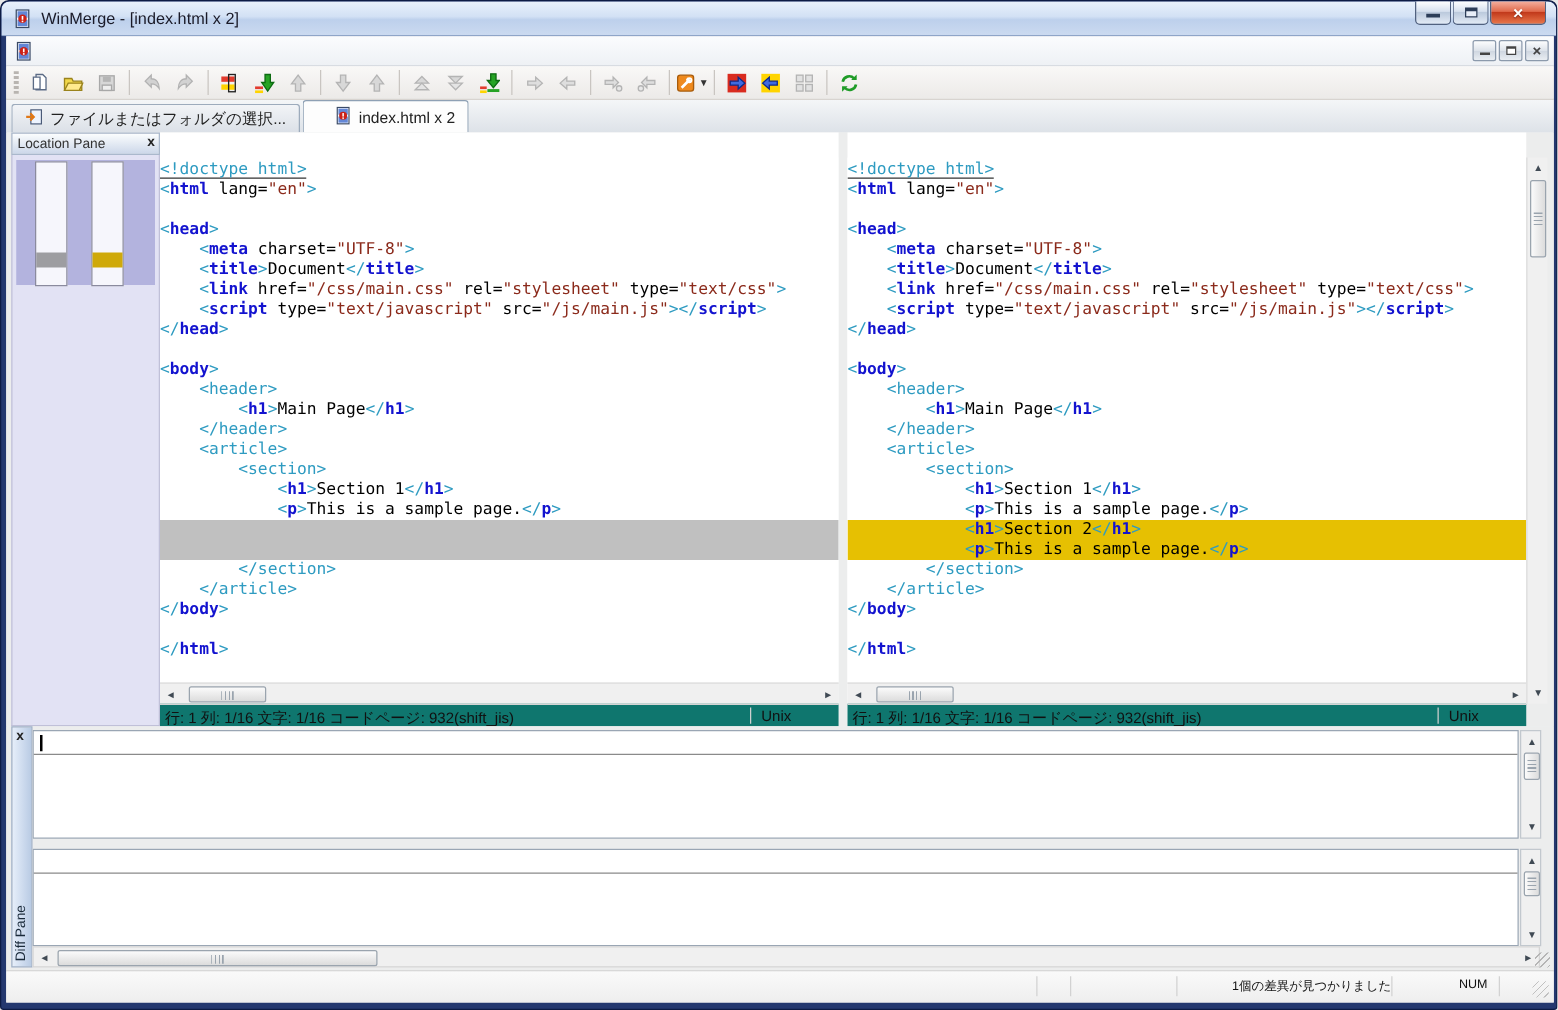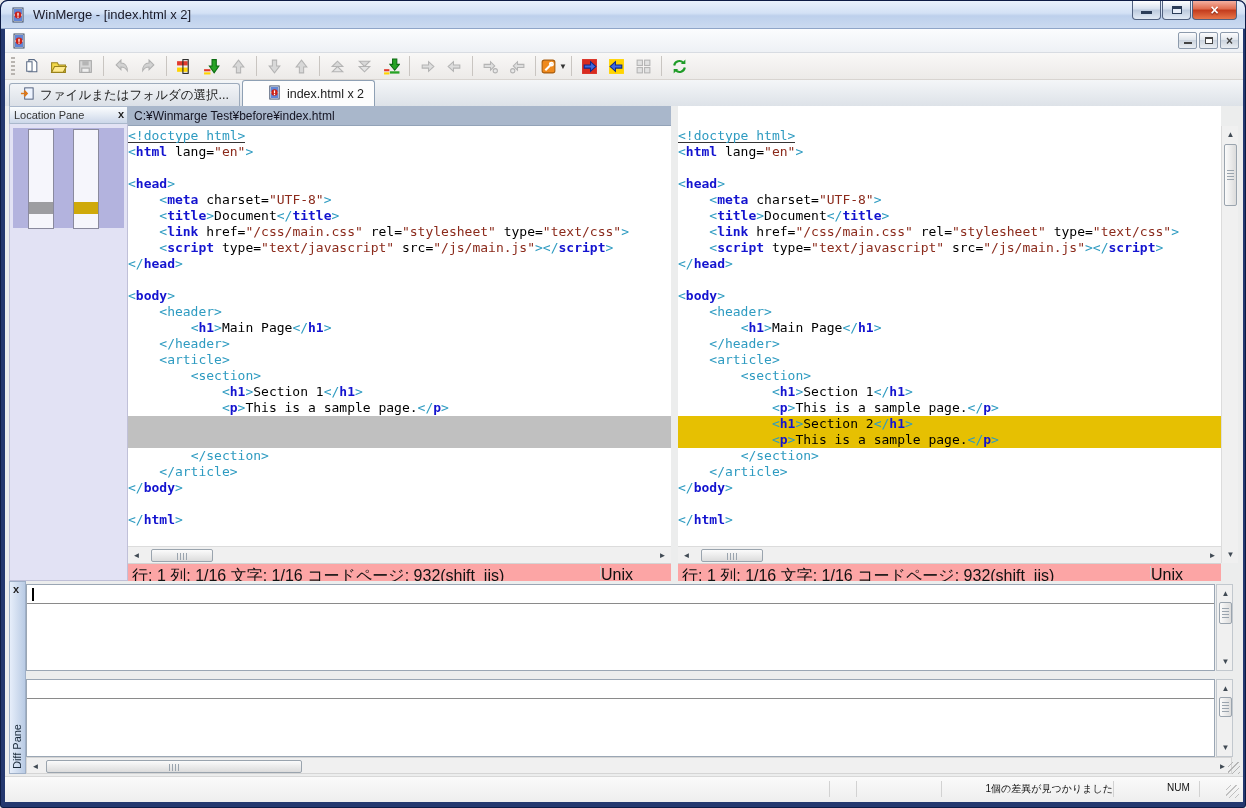--- a/index.html
+++ b/index.html
@@ -72,21 +72,21 @@
   
   .hscroll{position:absolute;left:0;right:0;top:440px;height:17px;background:#f0f0f0;border-top:1px solid #dcdcdc;}
   .sb-arrow{position:absolute;width:17px;height:17px;font-size:8px;color:#404a54;text-align:center;line-height:17px;}
   .sb-thumb{position:absolute;top:2px;height:13px;background:linear-gradient(#fbfbfb,#dcdcdc);border:1px solid #9aa4ae;border-radius:2px;}
   .sb-thumb:after{content:"";position:absolute;left:50%;top:3px;margin-left:-5px;width:10px;height:7px;
     background:repeating-linear-gradient(90deg,#9aa4ae 0 1px,transparent 1px 3px);}
   .vscroll{position:absolute;background:#f0f0f0;border-left:1px solid #dcdcdc;}
   .vthumb{position:absolute;left:2px;width:13px;background:linear-gradient(90deg,#fbfbfb,#dcdcdc);border:1px solid #9aa4ae;border-radius:2px;}
   .vthumb:after{content:"";position:absolute;top:50%;margin-top:-5px;left:2px;width:7px;height:10px;
     background:repeating-linear-gradient(#9aa4ae 0 1px,transparent 1px 3px);}
-  .pane-status{position:absolute;left:0;right:0;top:457px;height:18px;background:#fca5a5;border-top:1px solid #d4d4d4;font-size:16px;color:#111;}
+  .pane-status{position:absolute;left:0;right:0;top:457px;height:18px;background:#0f766e;border-top:1px solid #d4d4d4;font-size:12px;color:#111;}
   .st-left{position:absolute;left:4px;top:2px;white-space:nowrap;}
   .st-sep{position:absolute;top:2px;bottom:2px;width:1px;background:#cfcfcf;}
   .st-eol{position:absolute;top:2px;}
   
   .diffpane{position:absolute;left:0;top:552px;width:1238px;height:195px;background:#eceded;}
   .dp-caption{position:absolute;left:4px;top:0;width:17px;height:193px;background:linear-gradient(90deg,#e6eefa,#b9cbe4);border:1px solid #9fb0c8;}
   .dp-close{position:absolute;left:3px;top:1px;font-size:11px;font-weight:bold;color:#222;}
   .dp-label{position:absolute;left:1px;bottom:4px;writing-mode:vertical-rl;transform:rotate(180deg);font-size:11px;color:#1a2a3a;}
   .dbox{position:absolute;left:21px;width:1189px;background:#fff;border:1px solid #9aa6b4;}
   .dbox .uline{position:absolute;left:0;right:0;top:18px;border-top:1px solid #8a8a8a;}
@@ -388,21 +388,20 @@
           <div class="loc-bar" style="left:18px;">
             <div class="band" id="band-left" style="background: rgb(157, 157, 161);"></div>
           </div>
           <div class="loc-bar" style="left:63px;">
             <div class="band" id="band-right" style="background: rgb(207, 169, 10);"></div>
           </div>
         </div>
       </div>
 
       <div class="file-pane" style="left:123px;width:543px;">
-        <div class="pane-header">C:¥Winmarge Test¥before¥index.html</div>
         <div class="editor">
             <div class="code">
               <div class="line"><span class="l1u"><span class="sg-p">&lt;!doctype html&gt;</span></span></div>
               <div class="line"><span class="sg-p">&lt;</span><span class="sg-t">html</span><span class="sg-n"> lang=</span><span class="sg-v">"en"</span><span class="sg-p">&gt;</span></div>
               <div class="line"></div>
               <div class="line"><span class="sg-p">&lt;</span><span class="sg-t">head</span><span class="sg-p">&gt;</span></div>
               <div class="line"><span class="sg-n">    </span><span class="sg-p">&lt;</span><span class="sg-t">meta</span><span class="sg-n"> charset=</span><span class="sg-v">"UTF-8"</span><span class="sg-p">&gt;</span></div>
               <div class="line"><span class="sg-n">    </span><span class="sg-p">&lt;</span><span class="sg-t">title</span><span class="sg-p">&gt;</span><span class="sg-n">Document</span><span class="sg-p">&lt;/</span><span class="sg-t">title</span><span class="sg-p">&gt;</span></div>
               <div class="line"><span class="sg-n">    </span><span class="sg-p">&lt;</span><span class="sg-t">link</span><span class="sg-n"> href=</span><span class="sg-v">"/css/main.css"</span><span class="sg-n"> rel=</span><span class="sg-v">"stylesheet"</span><span class="sg-n"> type=</span><span class="sg-v">"text/css"</span><span class="sg-p">&gt;</span></div>
               <div class="line"><span class="sg-n">    </span><span class="sg-p">&lt;</span><span class="sg-t">script</span><span class="sg-n"> type=</span><span class="sg-v">"text/javascript"</span><span class="sg-n"> src=</span><span class="sg-v">"/js/main.js"</span><span class="sg-p">&gt;&lt;/</span><span class="sg-t">script</span><span class="sg-p">&gt;</span></div>

